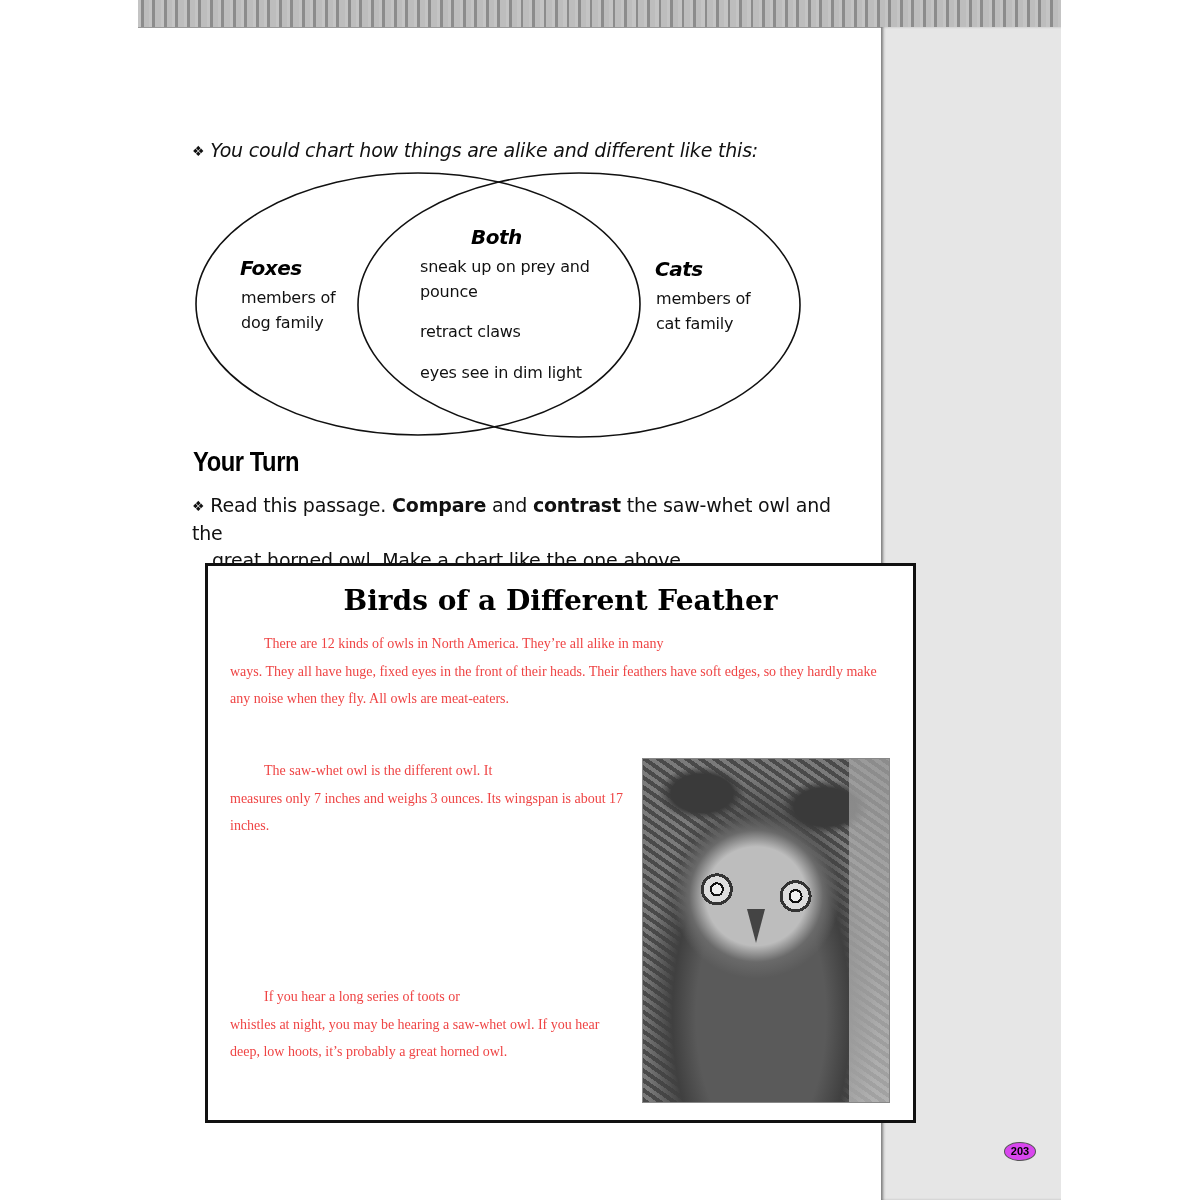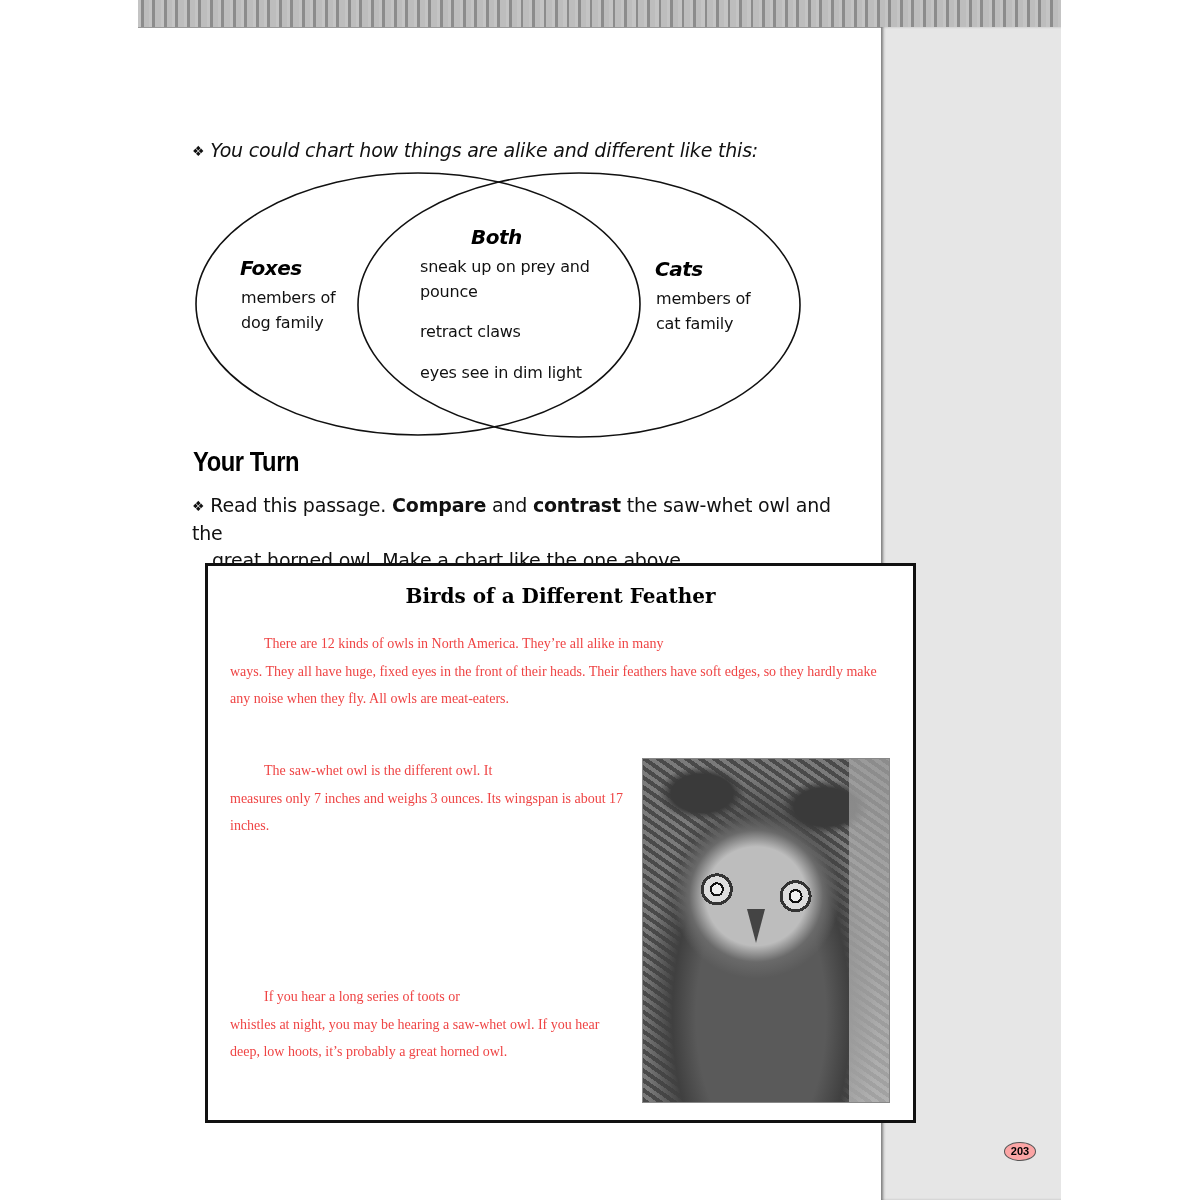--- a/index.html
+++ b/index.html
@@ -50,21 +50,21 @@
   .turn { left: 192px; top: 492px; width: 640px; }
   .turn b { font-weight: bold; }
   .turn .indent { padding-left: 20px; display: block; }
 
   .passage-box {
     position: absolute; left: 205px; top: 563px; width: 705px; height: 554px;
     border: 3px solid #111; background: #fff;
   }
   .passage-title {
     position: absolute; left: 0; top: 18px; width: 100%; text-align: center;
-    font-family: "DejaVu Serif", serif; font-weight: bold; font-size: 20px;
+    font-family: "DejaVu Serif", serif; font-weight: bold; font-size: 28px;
     color: #000;
   }
   .para {
     position: absolute; font-family: "Liberation Serif", serif;
     font-size: 14px; line-height: 27.5px; color: #ef4444;
   }
   .para .first { padding-left: 34px; }
   .p1 { left: 22px; top: 64px; width: 650px; }
   .p2 { left: 22px; top: 191px; width: 400px; }
   .p3 { left: 22px; top: 291px; width: 400px; }
@@ -92,21 +92,21 @@
   .owl-photo .beak {
     position: absolute; left: 104px; top: 150px; width: 0; height: 0;
     border-left: 9px solid transparent; border-right: 9px solid transparent;
     border-top: 34px solid #444;
   }
 
   .page-number {
     position: absolute; left: 1004px; top: 1142px; width: 30px; height: 17px;
     border: 1px solid #555; border-radius: 50%;
     font-family: "Liberation Sans", sans-serif; font-weight: bold; font-size: 11px;
-    line-height: 17px; text-align: center; color: #000; background: #fca5a5;
+    line-height: 17px; text-align: center; color: #000; background: #d946ef;
   }
 </style>
 </head>
 <body>
 
 <div class="stripe-bar"></div>
 <div class="side-panel"></div>
 
 <div class="bullet-line intro">
   <span class="diamond">❖</span><span>You could chart how things are alike and different like this:</span>

